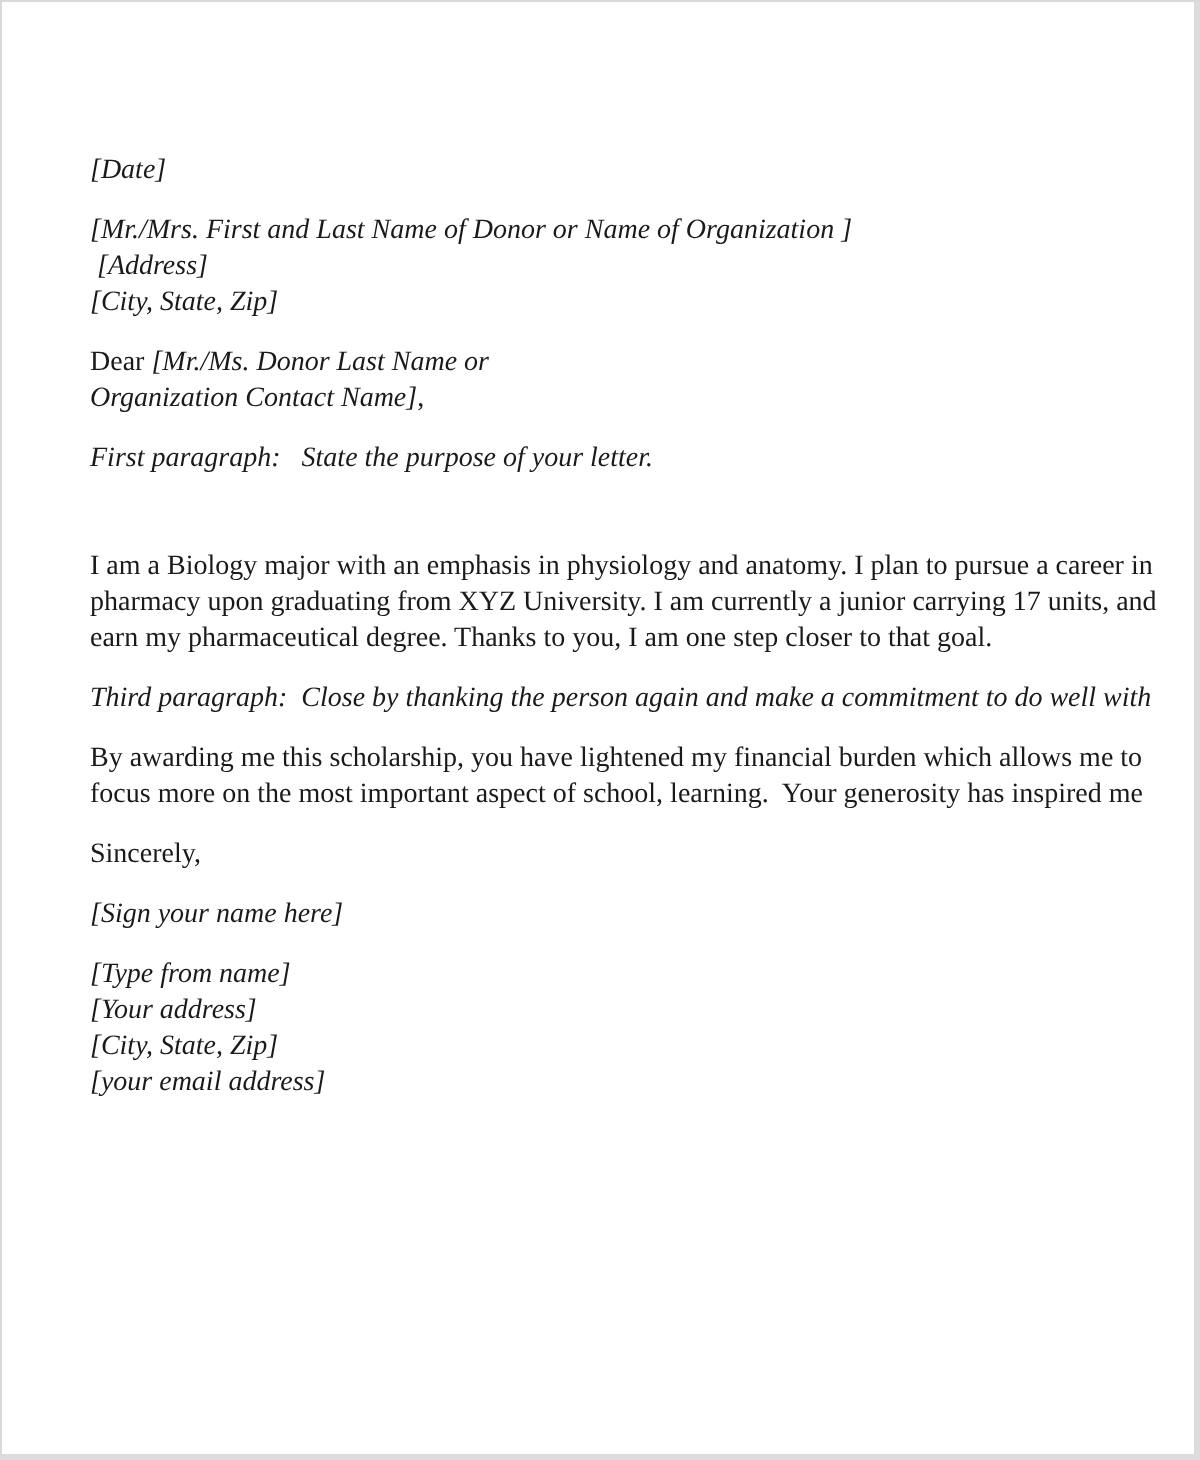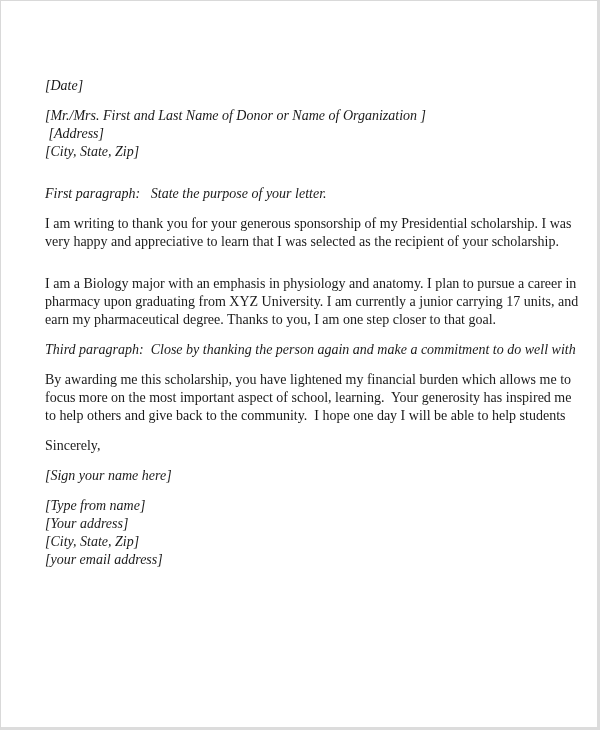--- a/index.html
+++ b/index.html
@@ -36,49 +36,48 @@
     <span class="line it">[Date]</span>
     <div class="gap"></div>
 
     <div>
       <span class="line it">[Mr./Mrs. First and Last Name of Donor or Name of Organization ]</span>
       <span class="line it"> [Address]</span>
       <span class="line it">[City, State, Zip]</span>
     </div>
     <div class="gap"></div>
 
+    <div>
+      <span class="line"><span>Dear </span><span class="it">[Mr./Ms. Donor Last Name or</span></span>
+      <span class="line"><span class="it">Organization Contact Name]</span><span>,</span></span>
+    </div>
     <div class="gap"></div>
 
     <span class="line it">First paragraph:   State the purpose of your letter.</span>
     <div class="gap"></div>
 
-    <div>
-      <span class="line">I am writing to thank you for your generous sponsorship of my Presidential scholarship. I was</span>
-      <span class="line">very happy and appreciative to learn that I was selected as the recipient of your scholarship.</span>
-    </div>
     <div class="gap"></div>
 
     <div class="gap"></div>
 
     <div>
       <span class="line">I am a Biology major with an emphasis in physiology and anatomy. I plan to pursue a career in</span>
       <span class="line">pharmacy upon graduating from XYZ University. I am currently a junior carrying 17 units, and</span>
       <span class="line">earn my pharmaceutical degree. Thanks to you, I am one step closer to that goal.</span>
     </div>
     <div class="gap"></div>
 
     <div>
       <span class="line it">Third paragraph:  Close by thanking the person again and make a commitment to do well with</span>
     </div>
     <div class="gap"></div>
 
     <div>
       <span class="line">By awarding me this scholarship, you have lightened my financial burden which allows me to</span>
       <span class="line">focus more on the most important aspect of school, learning.  Your generosity has inspired me</span>
-      <span class="line">to help others and give back to the community.  I hope one day I will be able to help students</span>
     </div>
     <div class="gap"></div>
 
     <span class="line">Sincerely,</span>
     <div class="gap"></div>
 
     <span class="line it">[Sign your name here]</span>
     <div class="gap"></div>
 
     <div>

